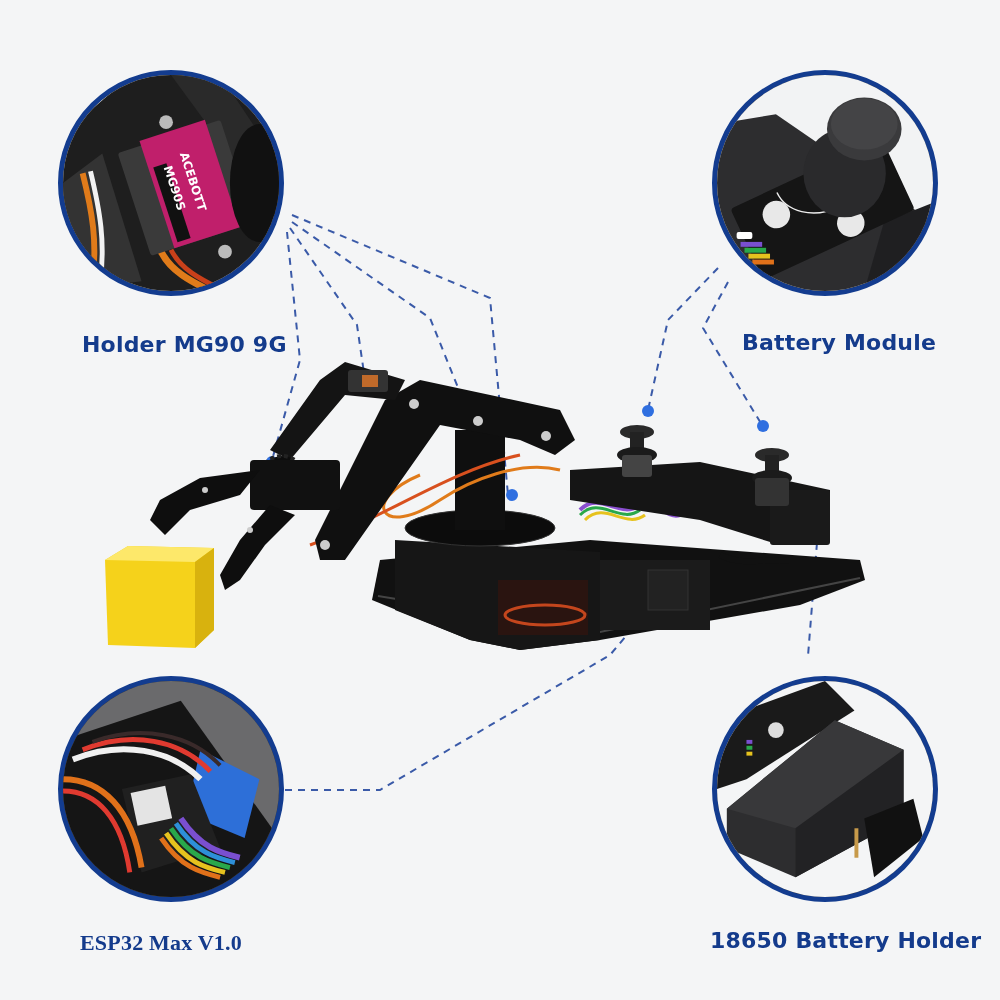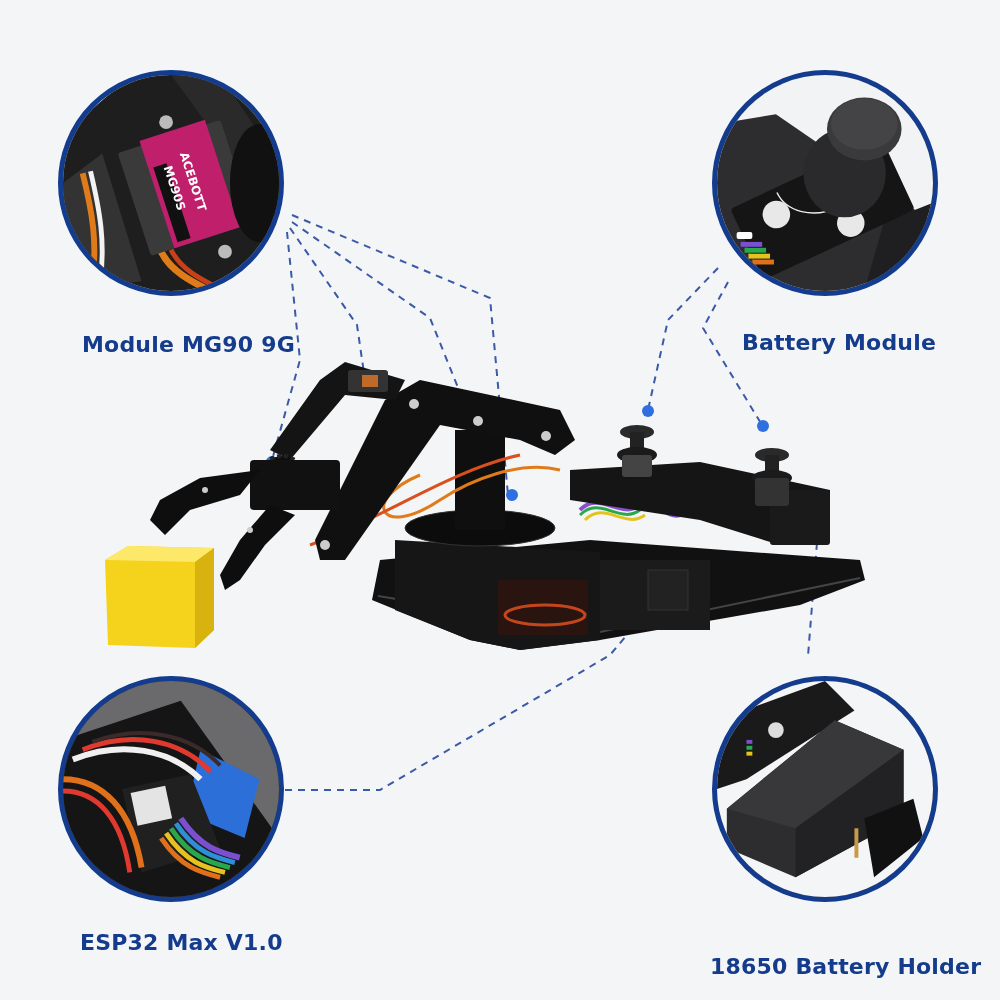--- a/index.html
+++ b/index.html
@@ -126,21 +126,21 @@
       <rect x="95" y="55" width="70" height="115" fill="#c01f6b"></rect>
       <rect x="100" y="85" width="14" height="80" fill="#111"></rect>
       <text x="0" y="0" transform="translate(130 80) rotate(90)" fill="#fff" font-size="12" font-family="DejaVu Sans, sans-serif" font-weight="bold">ACEBOTT</text>
       <text x="0" y="0" transform="translate(110 88) rotate(90)" fill="#fff" font-size="12" font-family="DejaVu Sans, sans-serif" font-weight="bold">MG90S</text>
     </g>
     <circle cx="105" cy="48" r="7" fill="#bbb"></circle>
     <circle cx="165" cy="180" r="7" fill="#bbb"></circle>
     <ellipse cx="200" cy="110" rx="30" ry="60" fill="#111"></ellipse>
   </svg>
 </div>
-<div class="label" style="left:82px; top:332px;">Module MG90 9G</div>
+<div class="label" style="left:82px; top:332px;">Holder MG90 9G</div>
 
 <div class="callout" style="left:712px; top:70px;">
   <svg viewBox="0 0 220 220">
     <rect width="220" height="220" fill="#f2f3f4"></rect>
     <path d="M0,50 L60,40 L220,150 L220,220 L0,220 Z" fill="#2d2d2f"></path>
     <path d="M170,150 L220,130 L220,220 L150,220 Z" fill="#1f1f21"></path>
     <g transform="rotate(-25 110 130)">
       <rect x="20" y="95" width="170" height="80" fill="#151515" rx="4"></rect>
       <circle cx="60" cy="120" r="14" fill="#e8e8e8"></circle>
       <circle cx="125" cy="160" r="14" fill="#e8e8e8"></circle>
@@ -171,30 +171,30 @@
     <path d="M30,62 C80,44 130,54 160,86" stroke="#3a2a2a" stroke-width="4" fill="none"></path>
     <path d="M0,100 C40,100 70,130 80,190" stroke="#e0711a" stroke-width="6" fill="none"></path>
     <path d="M0,112 C35,112 60,140 68,195" stroke="#e03a30" stroke-width="5" fill="none"></path>
     <path d="M120,140 C140,170 160,175 180,180" stroke="#7a4fd0" stroke-width="6" fill="none"></path>
     <path d="M115,145 C135,175 155,180 175,185" stroke="#2d8fd8" stroke-width="5" fill="none"></path>
     <path d="M110,150 C130,180 150,185 170,190" stroke="#29a84b" stroke-width="5" fill="none"></path>
     <path d="M105,155 C125,185 145,190 165,195" stroke="#e6c21e" stroke-width="5" fill="none"></path>
     <path d="M100,160 C120,190 140,195 160,200" stroke="#e0711a" stroke-width="5" fill="none"></path>
   </svg>
 </div>
-<div class="label" style="left:80px; top:930px;">ESP32 Max V1.0</div>
+<div class="label" style="left:80px; top:930px;font-family:Liberation Serif, serif;">ESP32 Max V1.0</div>
 
 <div class="callout" style="left:712px; top:676px;">
   <svg viewBox="0 0 220 220">
     <rect width="220" height="220" fill="#f4f5f6"></rect>
     <path d="M0,40 L110,0 L140,30 L30,100 L0,110 Z" fill="#1a1a1a"></path>
     <circle cx="60" cy="50" r="8" fill="#ddd"></circle>
     <rect x="30" y="60" width="6" height="4" fill="#7a4fd0"></rect>
     <rect x="30" y="66" width="6" height="4" fill="#29a84b"></rect>
     <rect x="30" y="72" width="6" height="4" fill="#e6c21e"></rect>
     <path d="M10,130 L120,40 L190,70 L190,140 L80,200 L10,170 Z" fill="#2d2d2f"></path>
     <path d="M10,130 L120,40 L190,70 L80,150 Z" fill="#38383a"></path>
     <path d="M80,150 L190,70 L190,140 L80,200 Z" fill="#222224"></path>
     <path d="M150,140 L200,120 L210,160 L160,200 Z" fill="#111"></path>
     <rect x="140" y="150" width="4" height="30" fill="#c79a4a"></rect>
   </svg>
 </div>
-<div class="label" style="left:710px; top:928px;margin-top:26px;">18650 Battery Holder</div>
+<div class="label" style="left:710px; top:928px;">18650 Battery Holder</div>
 
 </body></html>

